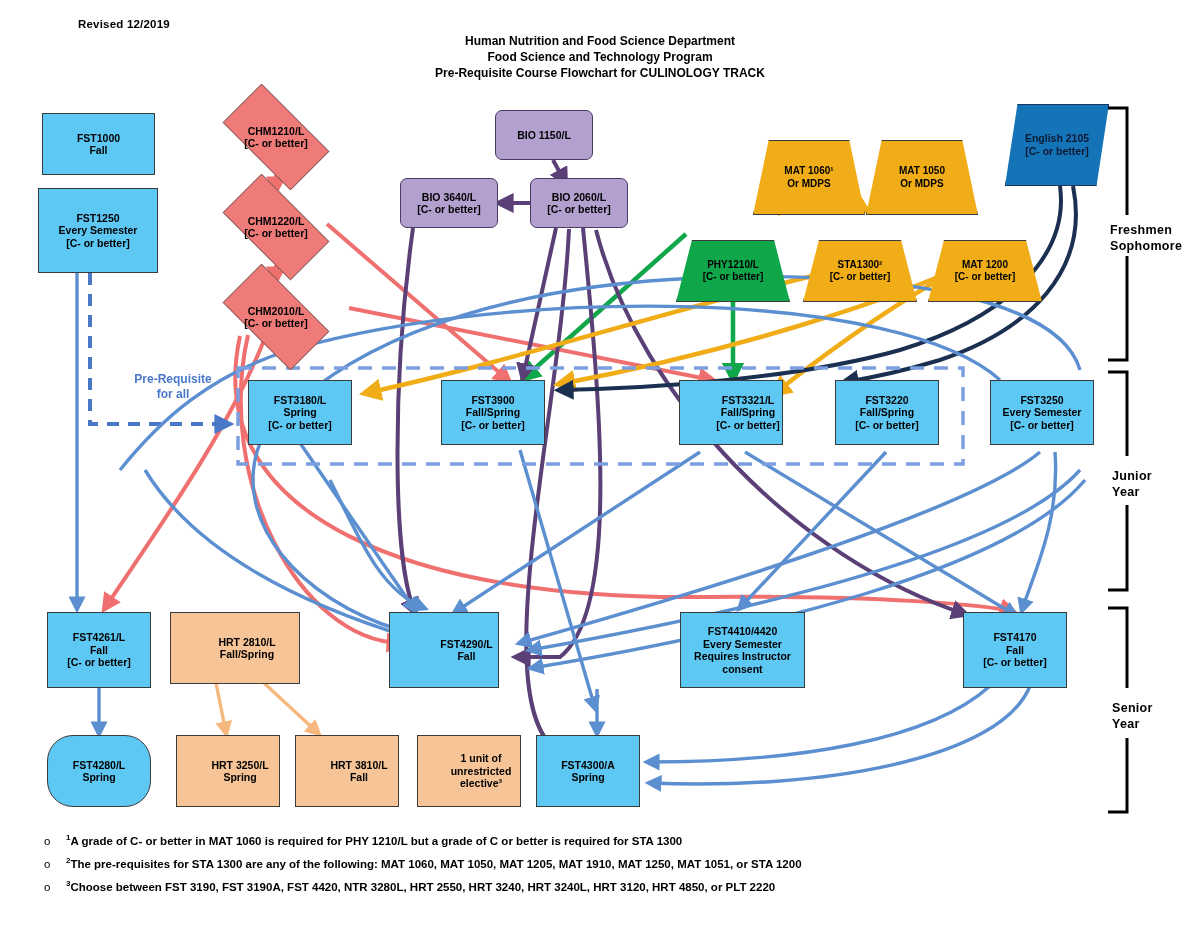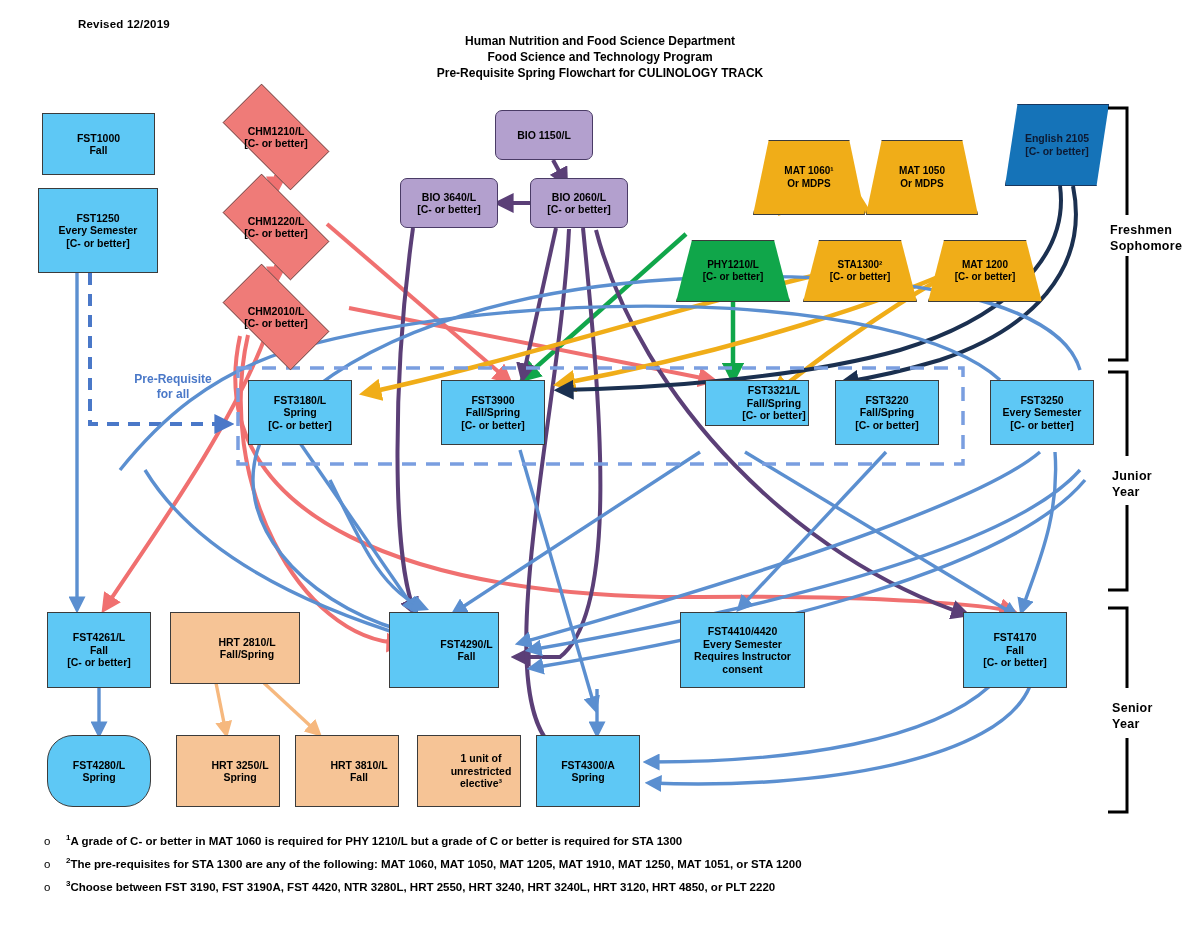--- a/index.html
+++ b/index.html
@@ -53,21 +53,21 @@
 </head>
 <body>
 
 <div id="canvas">
 
   <div class="revised" style="left:78px;top:18px;">Revised 12/2019</div>
 
   <div class="title" style="left:360px;top:33px;width:480px;">
     <div>Human Nutrition and Food Science Department</div>
     <div>Food Science and Technology Program</div>
-    <div>Pre-Requisite Spring Flowchart for CULINOLOGY TRACK</div>
+    <div>Pre-Requisite Course Flowchart for CULINOLOGY TRACK</div>
   </div>
 
   <svg id="wires" viewBox="0 0 1200 927">
     <defs>
       <marker id="ah-red" markerWidth="5" markerHeight="5" refX="3.4" refY="2.5" orient="auto">
         <path d="M0,0 L5,2.5 L0,5 z" fill="#f07070"></path>
         </marker>
       <marker id="ah-purple" markerWidth="5" markerHeight="5" refX="3.4" refY="2.5" orient="auto">
         <path d="M0,0 L5,2.5 L0,5 z" fill="#5b3f77"></path>
         </marker>
@@ -270,21 +270,21 @@
   <div class="node box" style="left:248px;top:380px;width:104px;height:65px;">
     <span><b>FST3180/L</b><br>
           <b>Spring</b><br>
           <b>[C- or better]</b></span>
   </div>
   <div class="node box" style="left:441px;top:380px;width:104px;height:65px;">
     <span><b>FST3900</b><br>
           <b>Fall/Spring</b><br>
           <b>[C- or better]</b></span>
   </div>
-  <div class="node box" style="left:705px;top:380px;width:104px;height:46px;padding-left:34px;">
+  <div class="node box" style="left:679px;top:380px;width:104px;height:65px;padding-left:34px;">
     <span><b>FST3321/L</b><br>
           <b>Fall/Spring</b><br>
           <b>[C- or better]</b></span>
   </div>
   <div class="node box" style="left:835px;top:380px;width:104px;height:65px;">
     <span><b>FST3220</b><br>
           <b>Fall/Spring</b><br>
           <b>[C- or better]</b></span>
   </div>
   <div class="node box" style="left:990px;top:380px;width:104px;height:65px;">

